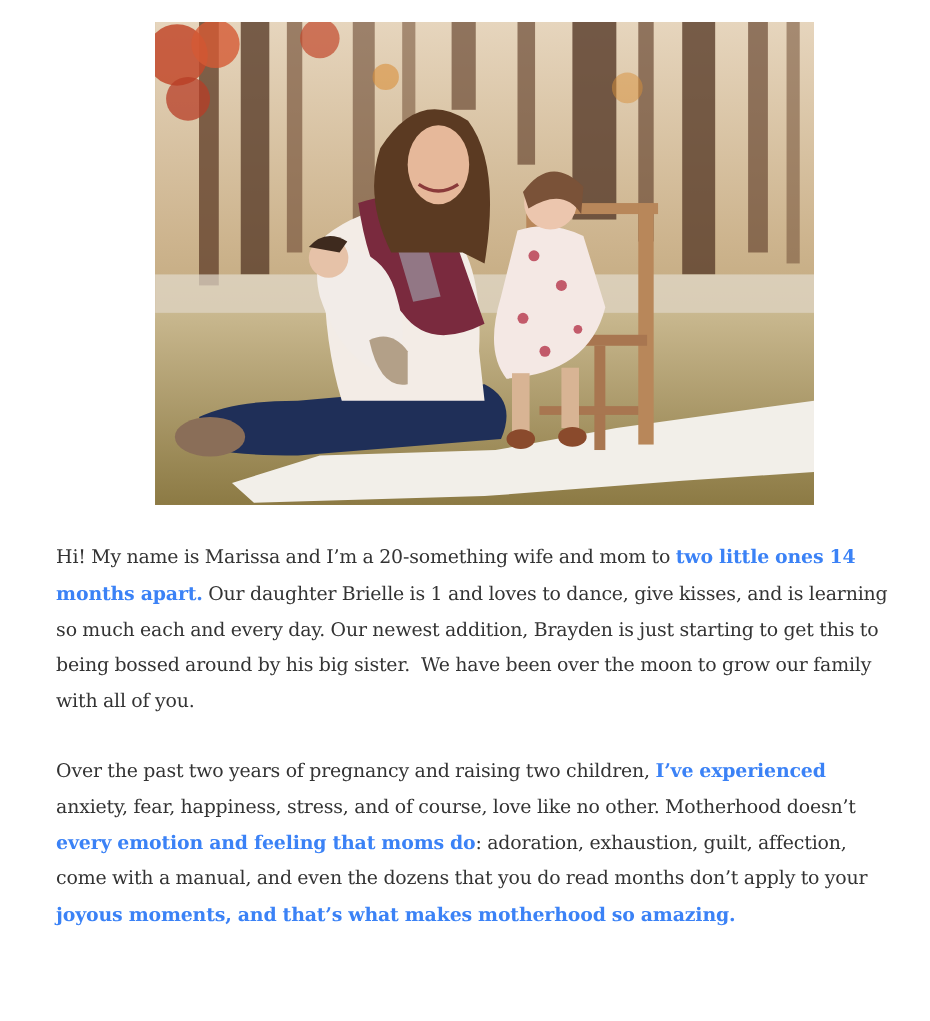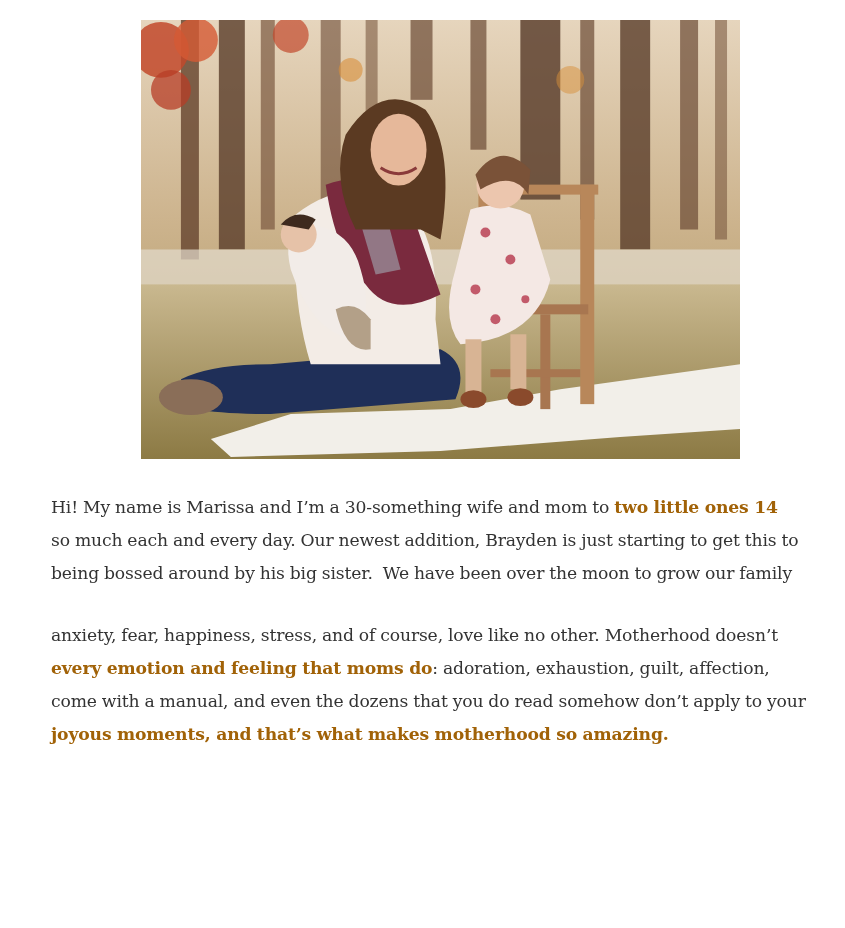--- a/index.html
+++ b/index.html
@@ -38,21 +38,21 @@
     .content p {
       margin: 0 0 30px 0;
       font-size: 17.2px;
       line-height: 32.8px;
       letter-spacing: -0.15px;
       word-spacing: -0.3px;
       color: #333333;
     }
     .content p b {
       font-weight: bold;
-      color: #a16207;
+      color: #3b82f6;
     }
     .line { display: block; white-space: nowrap; }
   </style>
 </head>
 <body>
 
 <div class="photo" title="Mother sitting on a blanket in an autumn forest holding a newborn baby, with a toddler girl standing beside a small wooden chair">
   <svg viewBox="0 0 600 440" preserveAspectRatio="none">
     <defs>
       <linearGradient id="bg" x1="0" y1="0" x2="0" y2="1">
@@ -127,23 +127,26 @@
     <path d="M335 155 Q360 120 390 150 L388 175 Q372 150 340 170 Z" fill="#7a5238"></path>
     <rect x="325" y="320" width="16" height="55" fill="#d8b494"></rect>
     <rect x="370" y="315" width="16" height="55" fill="#d8b494"></rect>
     <ellipse cx="333" cy="380" rx="13" ry="9" fill="#8a4a2c"></ellipse>
     <ellipse cx="380" cy="378" rx="13" ry="9" fill="#8a4a2c"></ellipse>
   </svg>
 </div>
 
 <div class="content">
   <p>
-    <span class="line"><span>Hi! My name is Marissa and I’m a 30-something wife and mom to </span><b>two little ones 14</b></span>
+    <span class="line"><span>Hi! My name is Marissa and I’m a 20-something wife and mom to </span><b>two little ones 14</b></span>
+    <span class="line"><b>months apart.</b><span> Our daughter Brielle is 1 and loves to dance, give kisses, and is learning</span></span>
     <span class="line"><span>so much each and every day. Our newest addition, Brayden is just starting to get this to</span></span>
     <span class="line"><span>being bossed around by his big sister.&nbsp; We have been over the moon to grow our family</span></span>
+    <span class="line"><span>with all of you.</span></span>
   </p>
   <p>
+    <span class="line"><span>Over the past two years of pregnancy and raising two children, </span><b>I’ve experienced</b></span>
     <span class="line"><span>anxiety, fear, happiness, stress, and of course, love like no other. Motherhood doesn’t</span></span>
     <span class="line"><b>every emotion and feeling that moms do</b><span>: adoration, exhaustion, guilt, affection,</span></span>
-    <span class="line"><span>come with a manual, and even the dozens that you do read somehow don’t apply to your</span></span>
+    <span class="line"><span>come with a manual, and even the dozens that you do read months don’t apply to your</span></span>
     <span class="line"><b>joyous moments, and that’s what makes motherhood so amazing.</b></span>
   </p>
 </div>
 
 </body></html>

